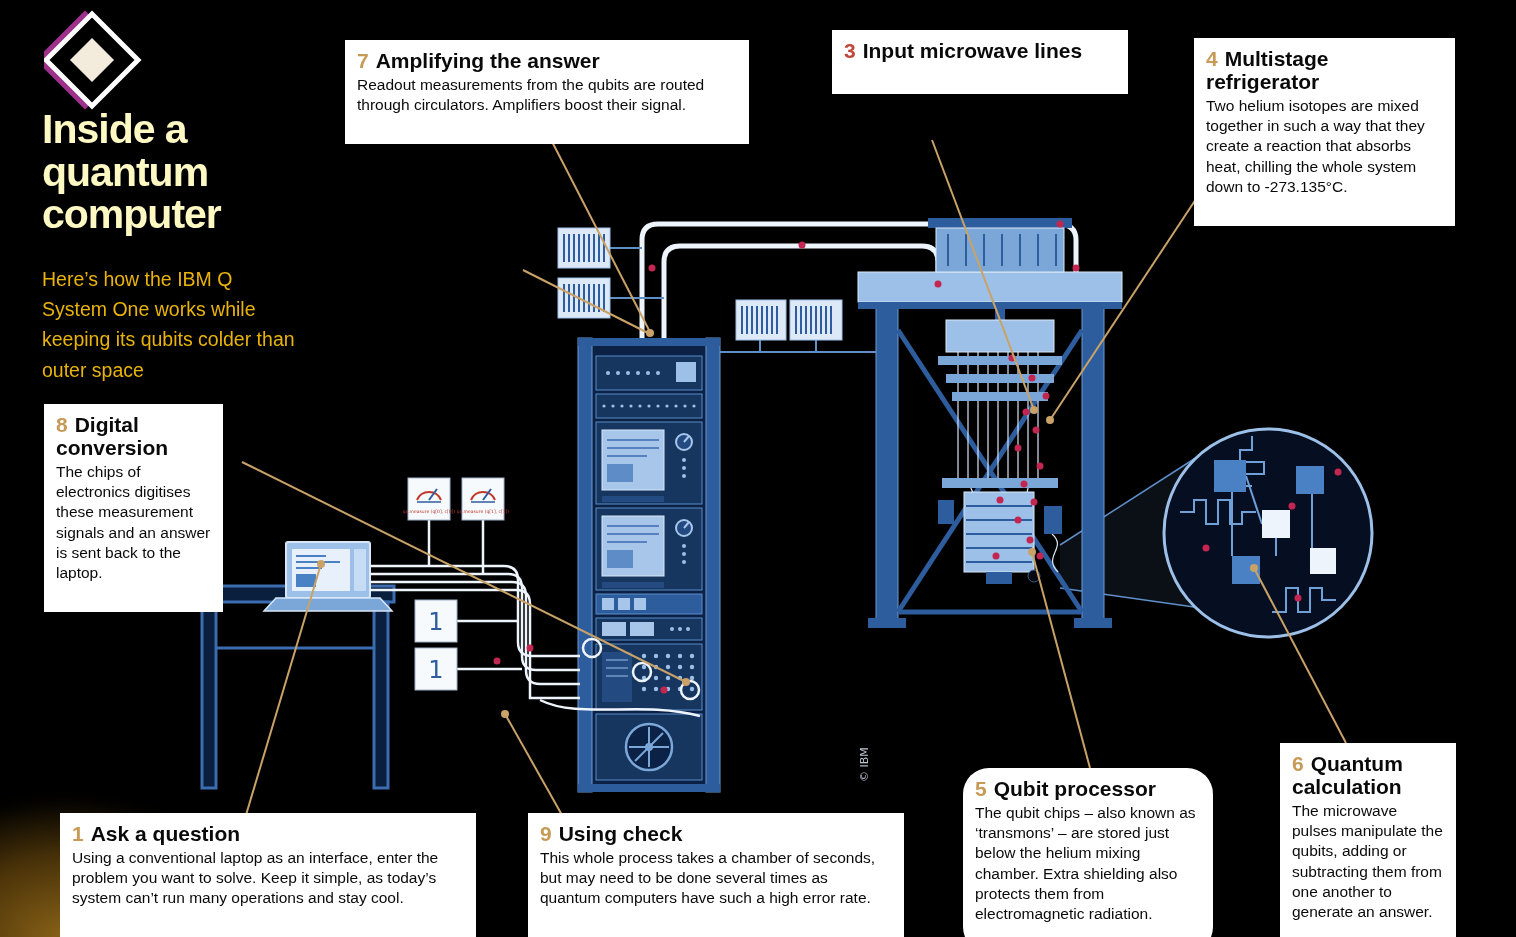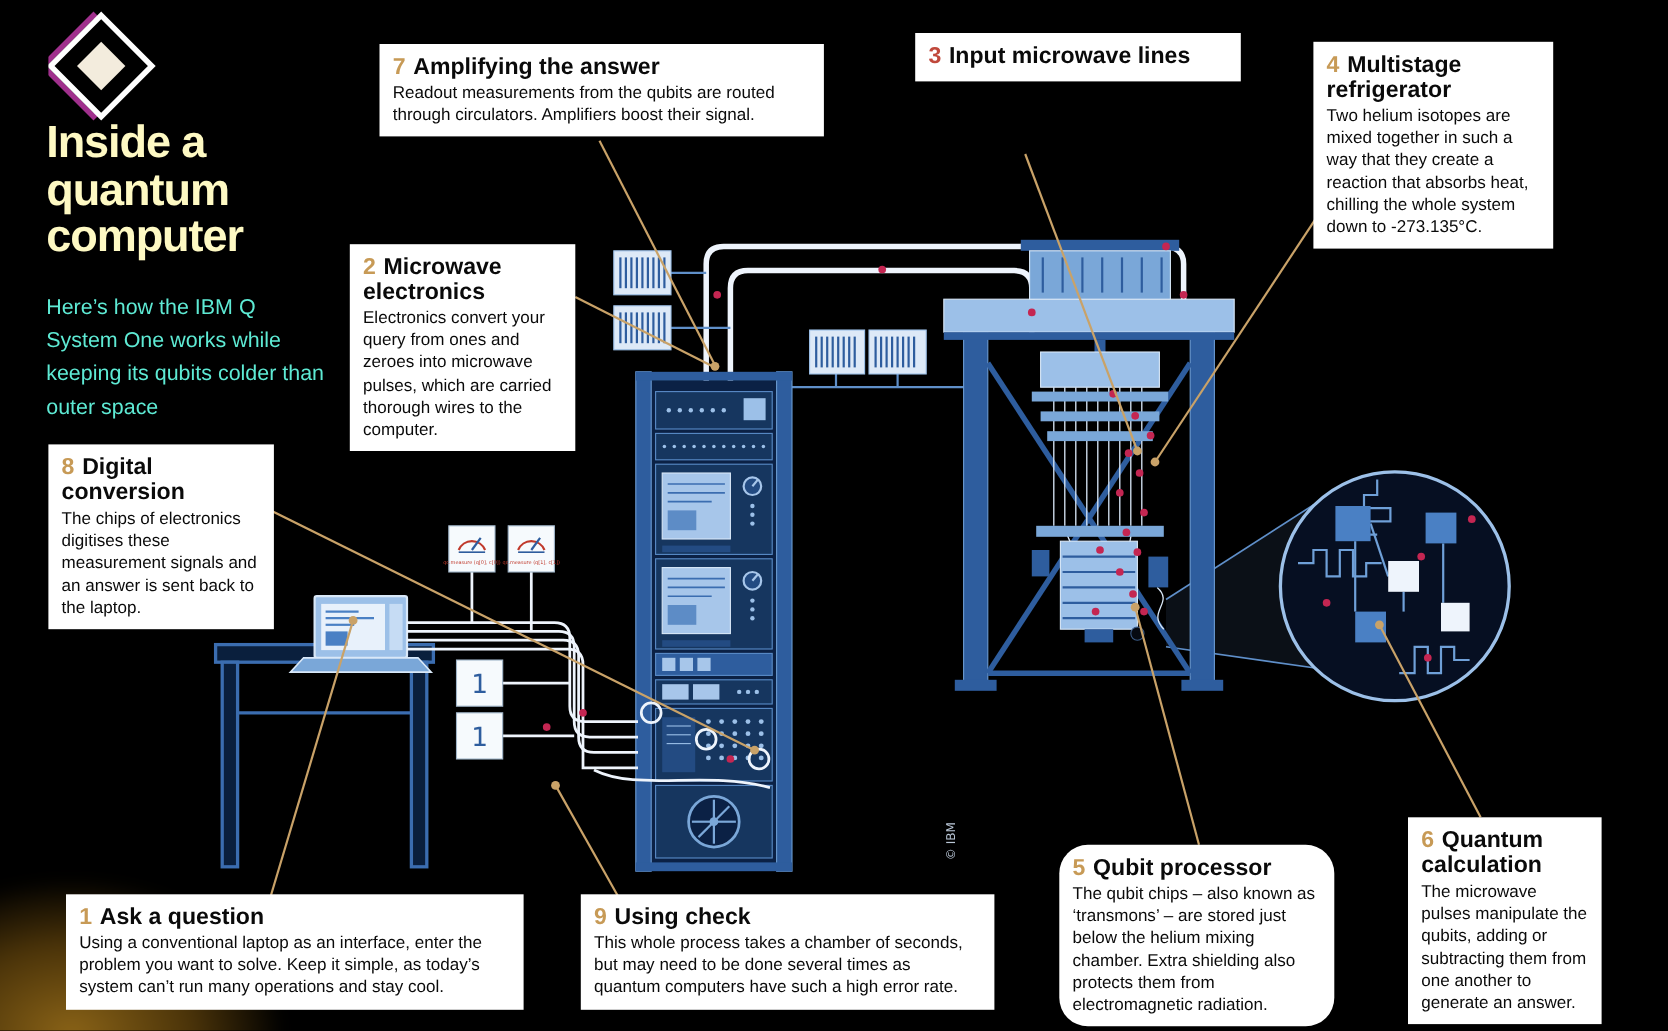--- a/index.html
+++ b/index.html
@@ -6,34 +6,34 @@
   .canvas{position:relative;width:1516px;height:937px;background:#000;overflow:hidden;
           font-family:"Liberation Sans",sans-serif;}
   svg.illustration{position:absolute;left:0;top:0;z-index:1;}
   .corner-photo{position:absolute;left:-40px;bottom:-50px;width:300px;height:190px;z-index:0;
     background:radial-gradient(ellipse at 35% 75%, #8a6317 0%, #4a3309 40%, rgba(0,0,0,0) 70%);
     filter:blur(7px);}
   .brand{position:absolute;left:44px;top:8px;width:100px;height:102px;z-index:3;}
   .page-title{position:absolute;left:42px;top:108px;width:270px;margin:0;z-index:3;
     color:#fef9c3;font-size:41px;font-weight:800;line-height:1.04;letter-spacing:-1px;}
   .page-subtitle{position:absolute;left:42px;top:264px;width:256px;margin:0;z-index:3;
-    color:#5eead4;font-size:19.5px;line-height:1.55;font-weight:400;}
-  .callout{position:absolute;background:#fff;color:#0a0a0a;padding:9px 12px 9px;z-index:4;
+    color:#eab308;font-size:19.5px;line-height:1.55;font-weight:400;}
+  .callout{position:absolute;background:#fff;color:#0a0a0a;padding:9px 12px 29px;z-index:4;
     box-sizing:border-box;}
   .callout h3{margin:0 0 3px;font-size:21px;font-weight:700;line-height:1.1;color:#0a0a0a;}
   .callout h3 .num{margin-right:7px;}
   .callout p{margin:0;font-size:15.5px;line-height:1.3;}
   .c1{left:44px;top:813px;width:416px;margin-left:16px;}
   .c2{left:318px;top:222px;width:205px;}
   .c3{left:832px;top:30px;width:296px;}
-  .c4{left:1194px;top:38px;width:218px;}
+  .c4{left:1194px;top:38px;width:261px;}
   .c5{left:963px;top:768px;width:250px;border-radius:26px;}
   .c6{left:1280px;top:743px;width:176px;}
   .c7{left:345px;top:40px;width:404px;}
-  .c8{left:44px;top:404px;width:205px;}
+  .c8{left:44px;top:404px;width:179px;}
   .c9{left:528px;top:813px;width:376px;}
   text{font-family:"DejaVu Sans",sans-serif;}
 </style>
 </head>
 <body>
 
 <div class="canvas">
 
   <div class="corner-photo"></div>
 
@@ -446,24 +446,20 @@
 
   <div class="callout c3">
     <h3><span class="num" style="color: rgb(192, 72, 59);">3</span><span>Input microwave lines</span></h3>
   </div>
 
   <div class="callout c4">
     <h3><span class="num" style="color: rgb(199, 154, 86);">4</span><span>Multistage refrigerator</span></h3>
     <p>Two helium isotopes are mixed together in such a way that they create a reaction that absorbs heat, chilling the whole system down to -273.135°C.</p>
   </div>
 
-  <div class="callout c2">
-    <h3><span class="num" style="color: rgb(199, 154, 86);">2</span><span>Microwave electronics</span></h3>
-    <p>Electronics convert your query from ones and zeroes into microwave pulses, which are carried thorough wires to the computer.</p>
-  </div>
 
   <div class="callout c8">
     <h3><span class="num" style="color: rgb(199, 154, 86);">8</span><span>Digital conversion</span></h3>
     <p>The chips of electronics digitises these measurement signals and an answer is sent back to the laptop.</p>
   </div>
 
   <div class="callout c1">
     <h3><span class="num" style="color: rgb(199, 154, 86);">1</span><span>Ask a question</span></h3>
     <p>Using a conventional laptop as an interface, enter the problem you want to solve. Keep it simple, as today’s system can’t run many operations and stay cool.</p>
   </div>

